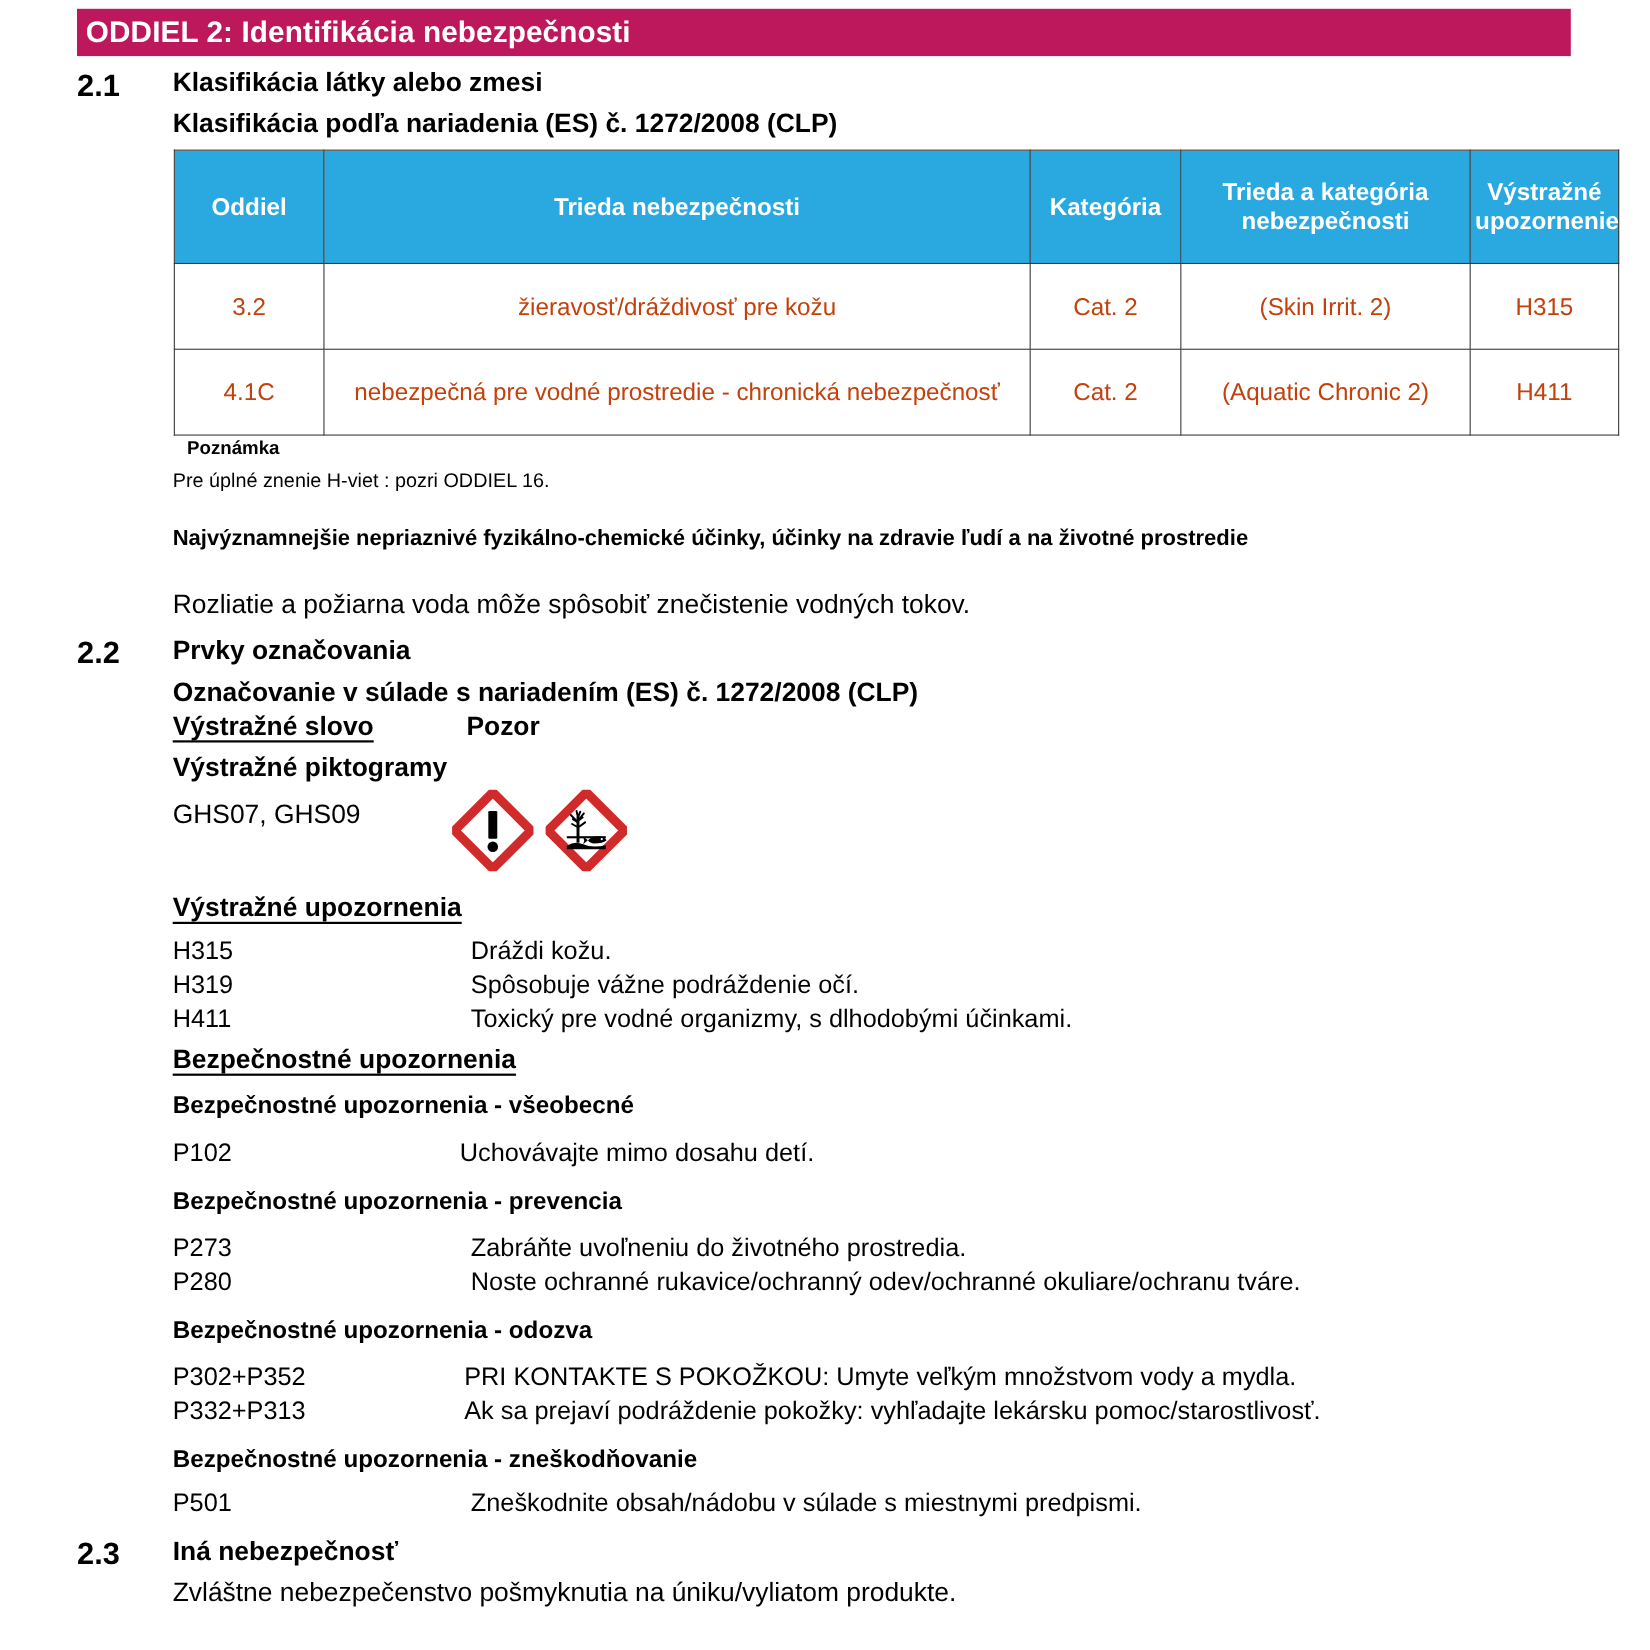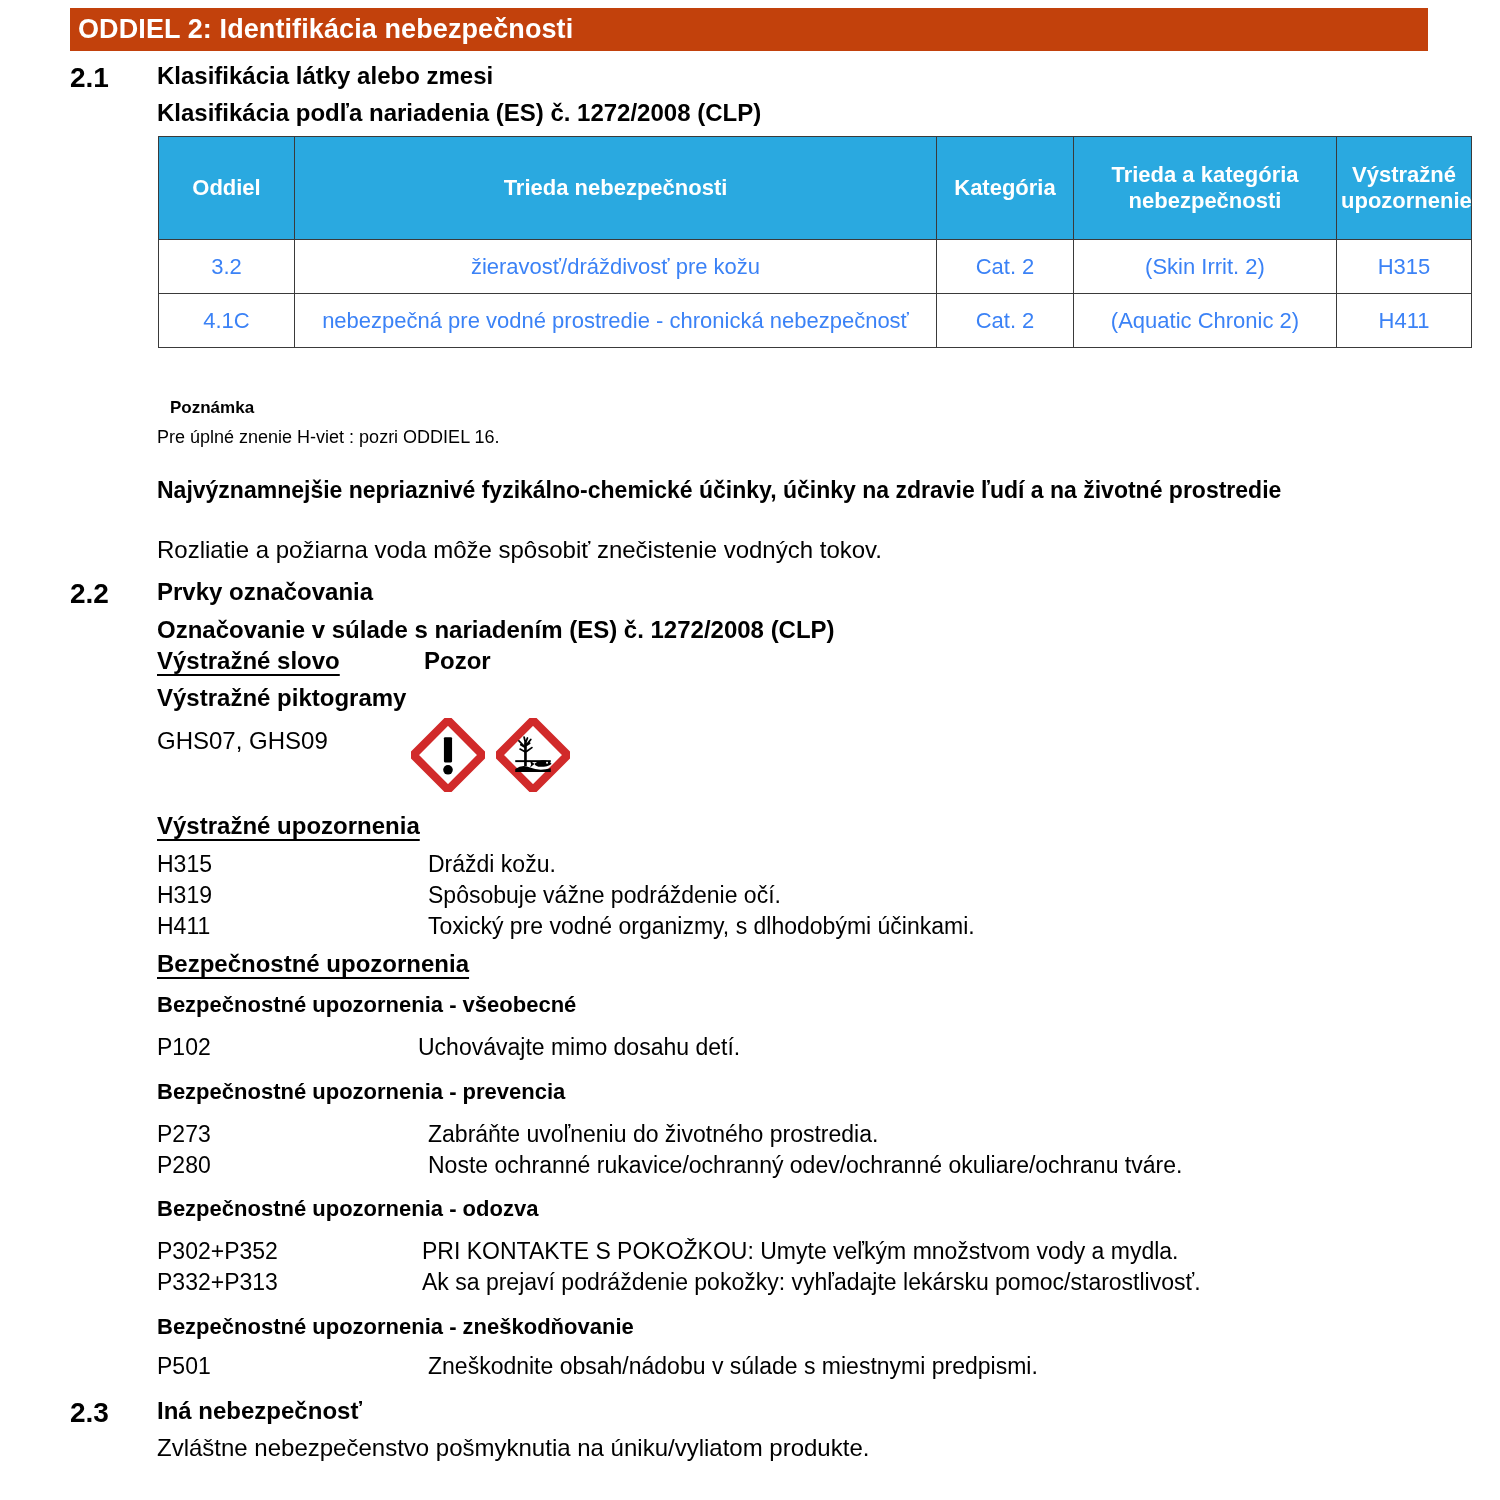--- a/index.html
+++ b/index.html
@@ -16,21 +16,21 @@
     overflow: hidden;
   }
 
   
   .banner {
     position: absolute;
     left: 70px;
     top: 8px;
     width: 1358px;
     height: 43px;
-    background: #c2410c;
+    background: #be185d;
     display: flex;
     align-items: center;
   }
   .banner-title {
     color: #ffffff;
     font-size: 27px;
     font-weight: bold;
     padding-left: 8px;
     letter-spacing: 0.1px;
     white-space: nowrap;
@@ -43,21 +43,21 @@
     font-size: 28px;
     font-weight: bold;
     left: 70px;
   }
   .h-bold {
     font-size: 24px;
     font-weight: bold;
     left: 157px;
   }
   .h-bold-wrap {
-    font-size: 23px;
+    font-size: 20px;
     font-weight: bold;
     left: 157px;
     white-space: normal;
     width: 1230px;
     line-height: 1.12;
   }
   .body-txt {
     font-size: 24px;
     left: 157px;
   }
@@ -107,22 +107,22 @@
     color: #ffffff;
     font-size: 22px;
     font-weight: bold;
     height: 98px;
     line-height: 1.16;
     padding: 2px 4px;
   }
   .cls-table td {
     font-size: 22px;
     height: 45px;
-    padding: 4px 6px;
-    color: #3b82f6;
+    padding: 16px 6px;
+    color: #c2410c;
   }
   .col-oddiel  { width: 127px; }
   .col-trieda  { width: 633px; margin-left: 36px; }
   .col-kateg   { width: 128px; }
   .col-triedak { width: 254px; }
   .col-vystraz { width: 126px; }
 
   
   .picto-row {
     position: absolute;

